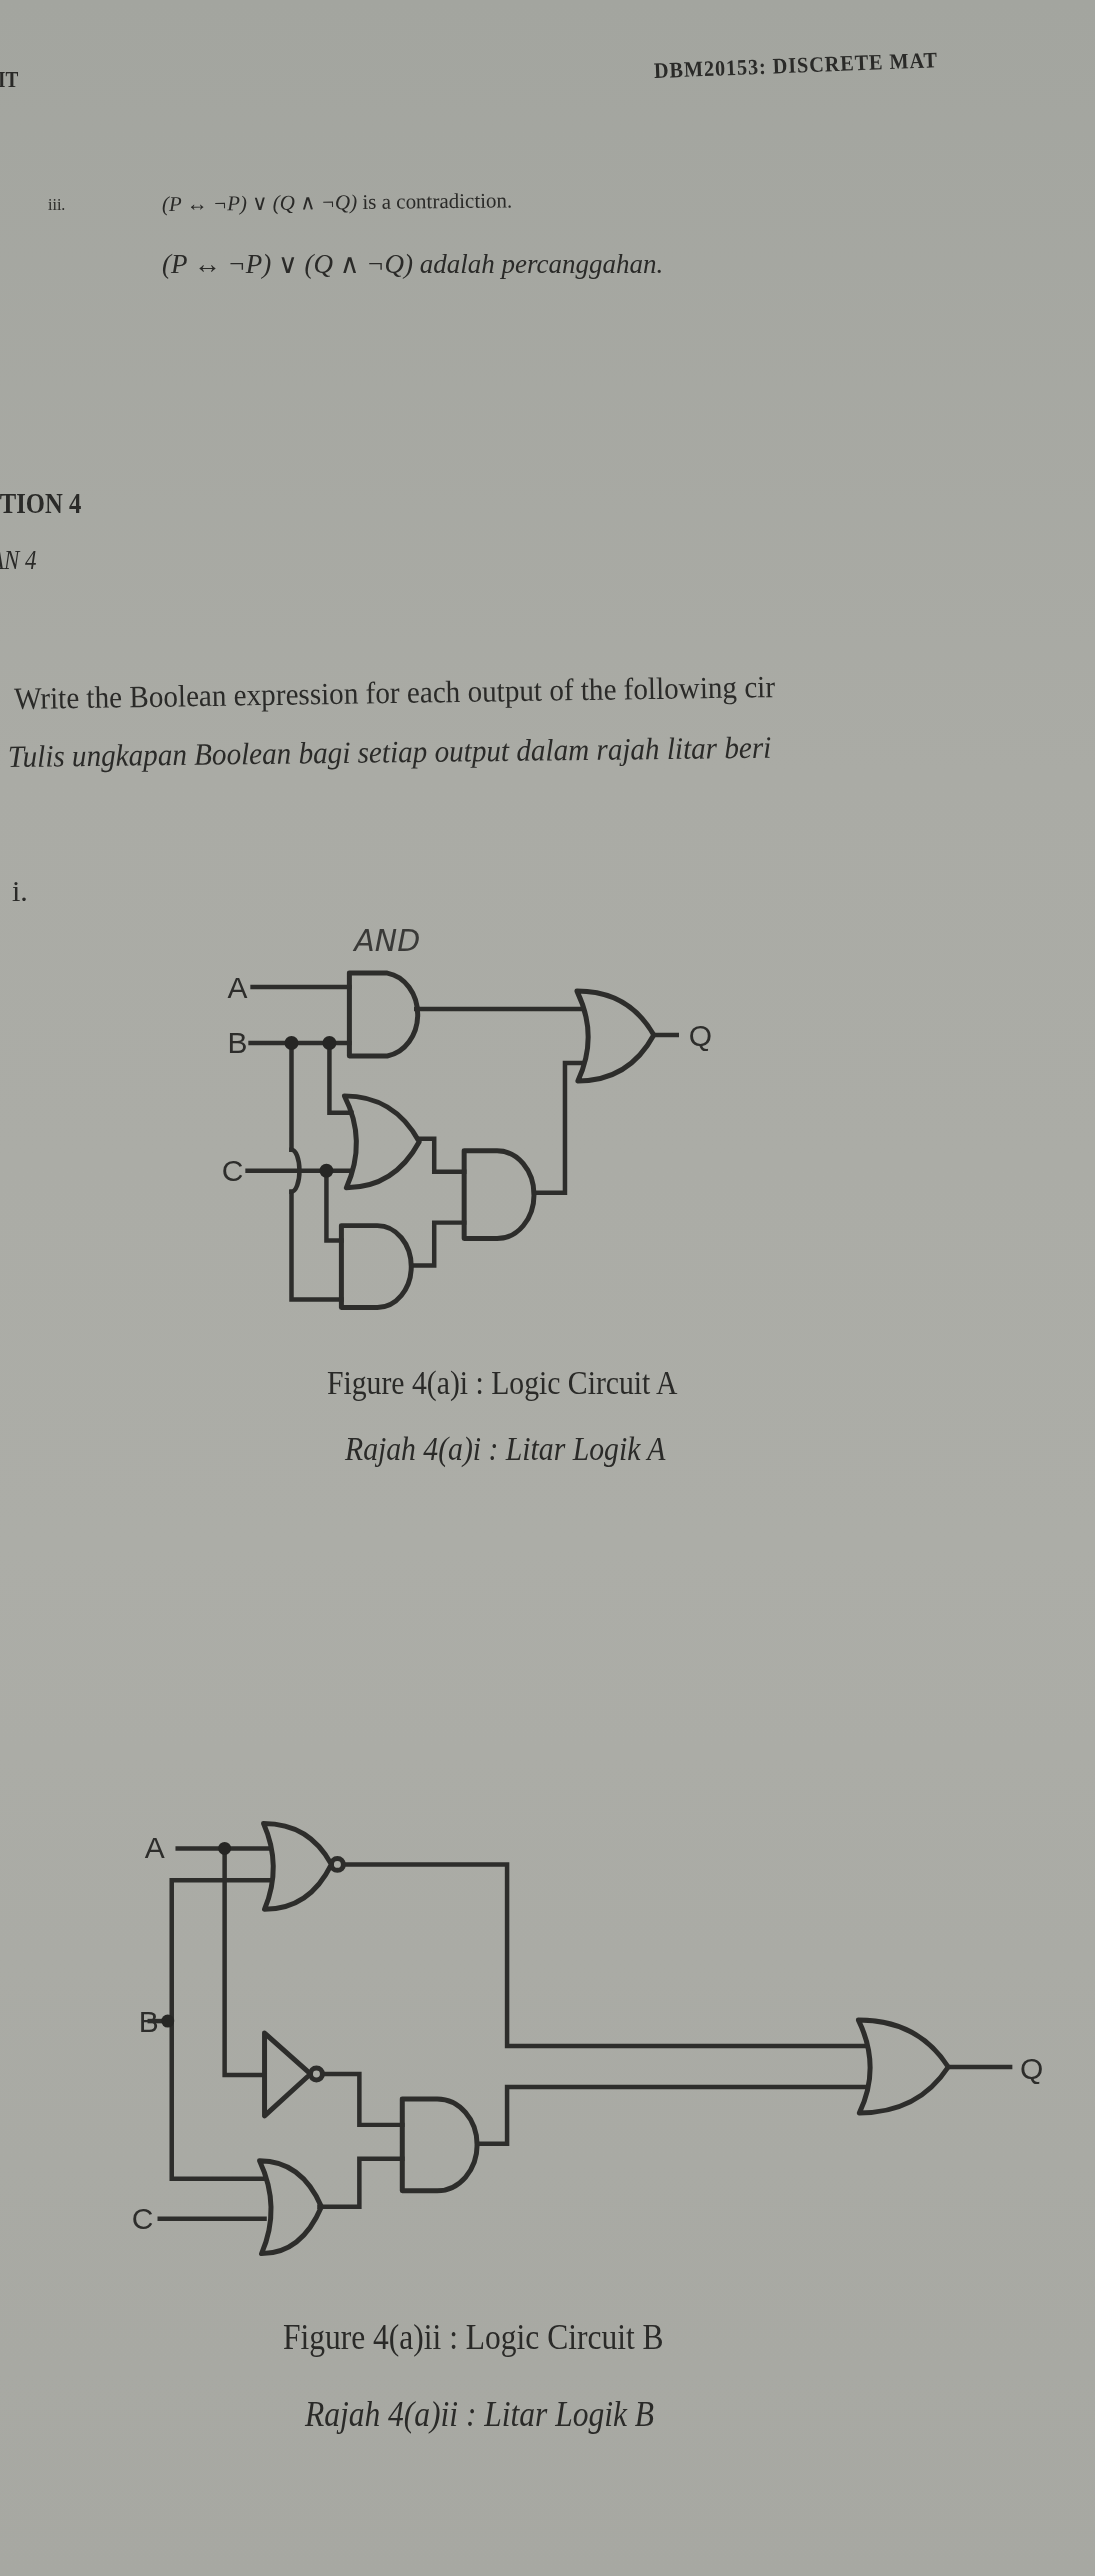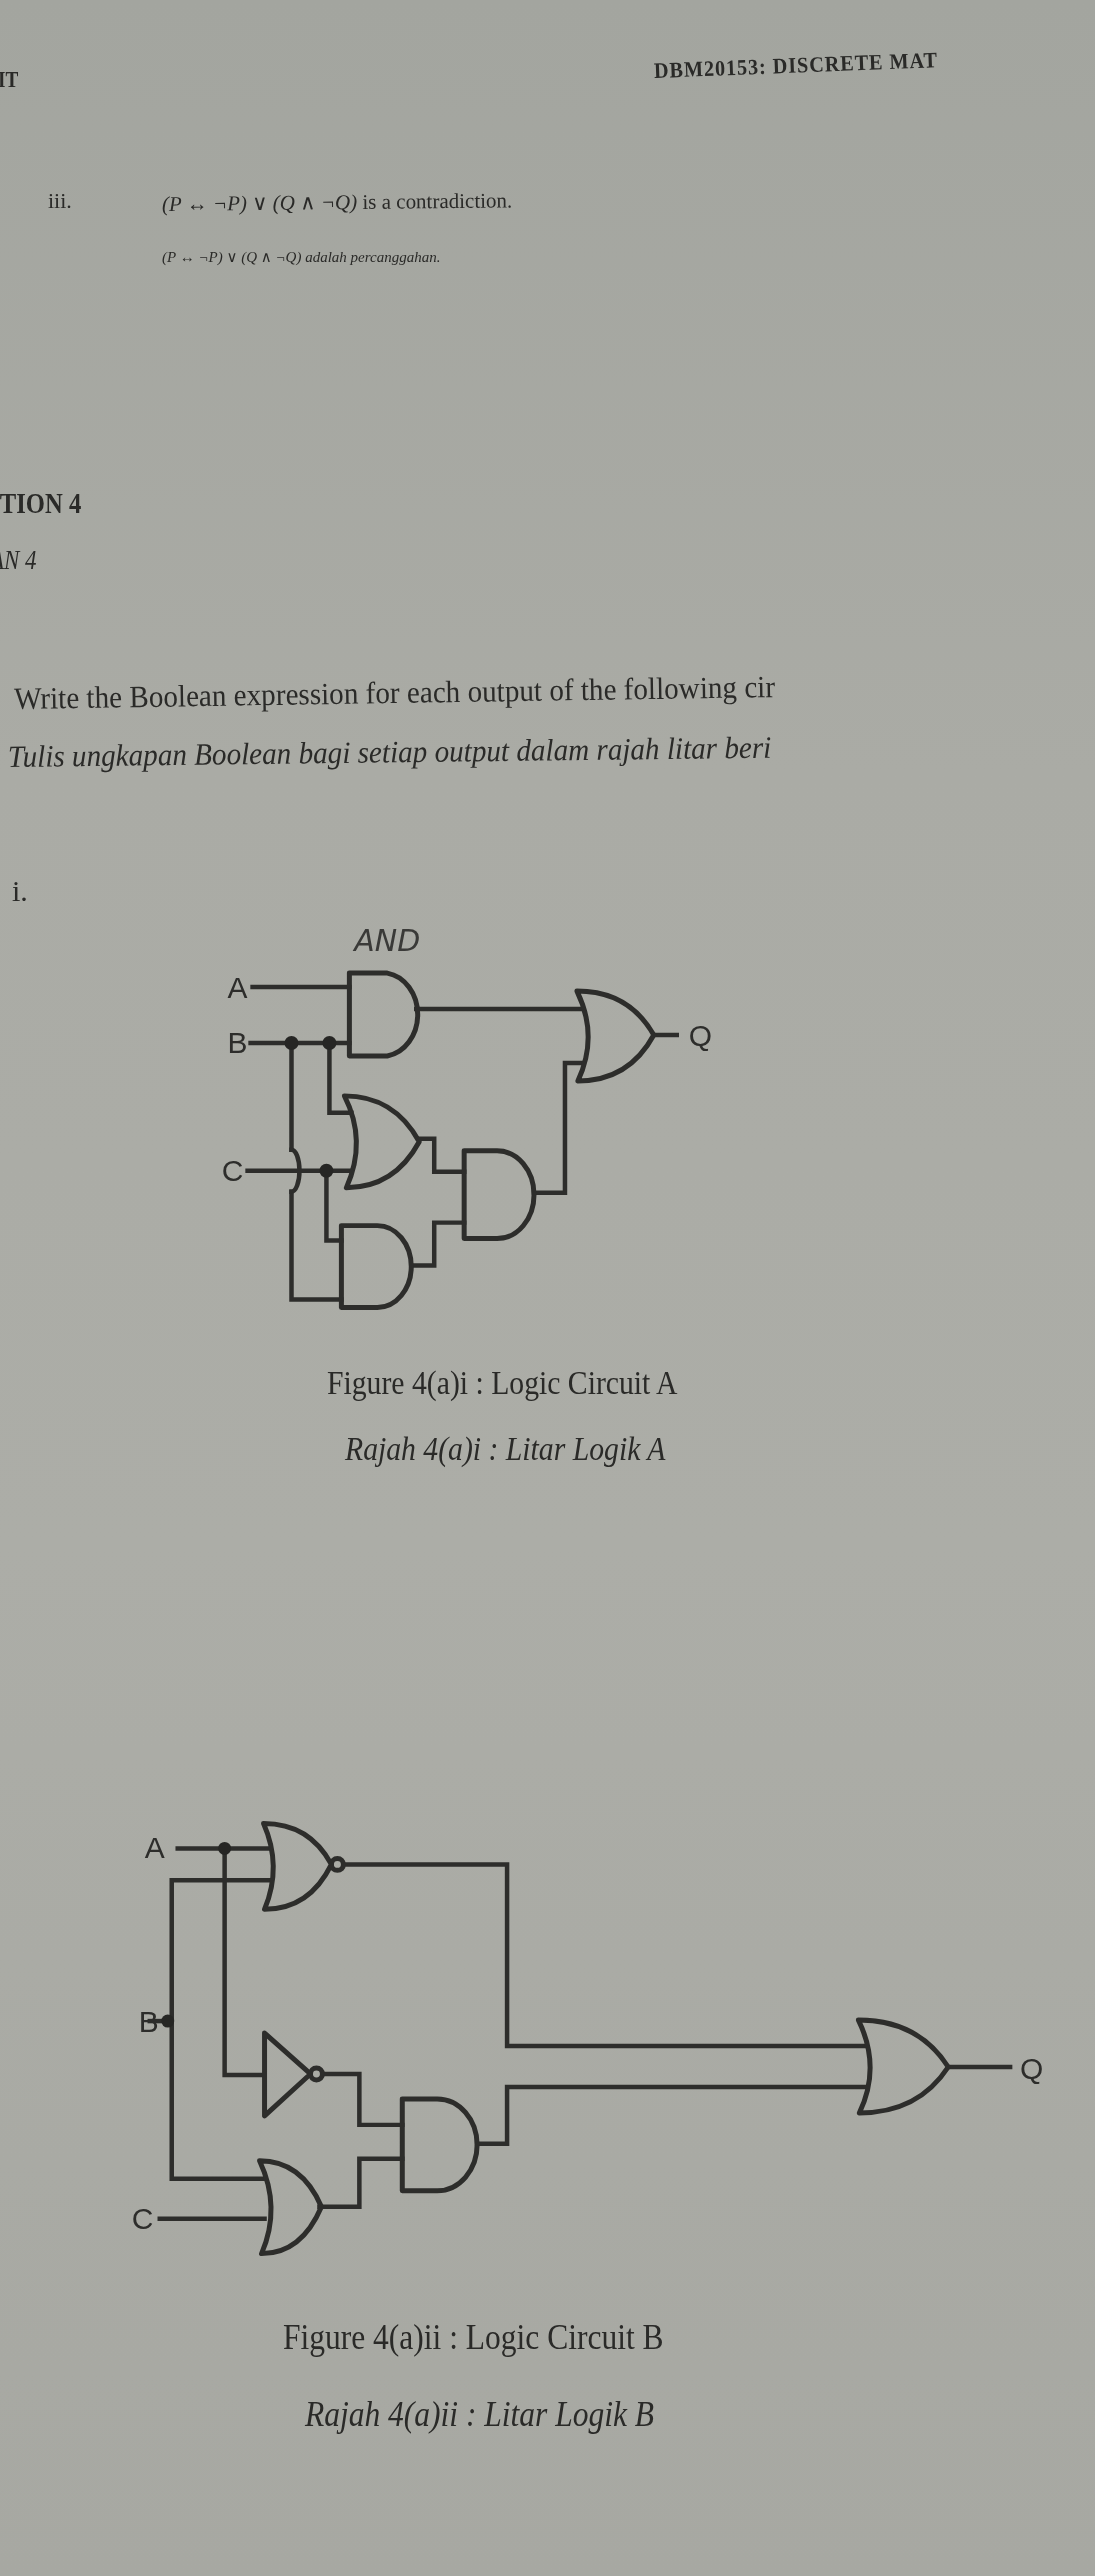--- a/index.html
+++ b/index.html
@@ -7,23 +7,23 @@
     width: 1096px; height: 2576px; overflow: hidden;
     background: #a9aaa4;
     background-image: linear-gradient(180deg, #a3a59f 0%, #aaaba5 30%, #acada7 60%, #a7a8a2 100%);
     position: relative;
     font-family: "Liberation Serif", "DejaVu Serif", serif;
     color: #2a2a28;
   }
   .abs { position: absolute; white-space: nowrap; }
   .hdr-left { left: -2px; top: 66px; font-size: 24px; font-weight: bold; transform: scaleX(0.8); transform-origin: left; }
   .hdr-right { left: 654px; top: 58px; font-size: 22px; font-weight: bold; letter-spacing: 1px; transform: rotate(-2.2deg) scaleX(0.92); transform-origin: left; }
-  .roman-iii { left: 48px; top: 188px; font-size: 22px; }
+  .roman-iii { left: 48px; top: 196px; font-size: 16px; }
   .stmt-en { left: 162px; top: 192px; font-size: 21px; transform: rotate(-0.6deg); transform-origin: left; }
-  .stmt-ms { left: 162px; top: 248px; font-size: 15px; font-style: italic; }
+  .stmt-ms { left: 162px; top: 248px; font-size: 27px; font-style: italic; }
   .mathi { font-style: italic; }
   .q-en { left: -14px; top: 487px; font-size: 29px; font-weight: bold; transform: scaleX(0.85); transform-origin: left; }
   .q-ms { left: -10px; top: 545px; font-size: 27px; font-style: italic; transform: scaleX(0.85); transform-origin: left; }
   .instr-en { left: 14px; top: 681px; font-size: 31px; transform: rotate(-0.9deg) scaleX(0.94); transform-origin: left; }
   .instr-ms { left: 8px; top: 739px; font-size: 31px; font-style: italic; transform: rotate(-0.7deg) scaleX(0.94); transform-origin: left; }
   .roman-i { left: 12px; top: 874px; font-size: 30px; }
   .cap { font-size: 33px; transform: scaleX(0.9); transform-origin: left; }
   .cap-a-en { left: 327px; top: 1365px; }
   .cap-a-ms { left: 345px; top: 1431px; font-style: italic; }
   .cap-b-en { left: 283px; top: 2318px; font-size: 35px; }

